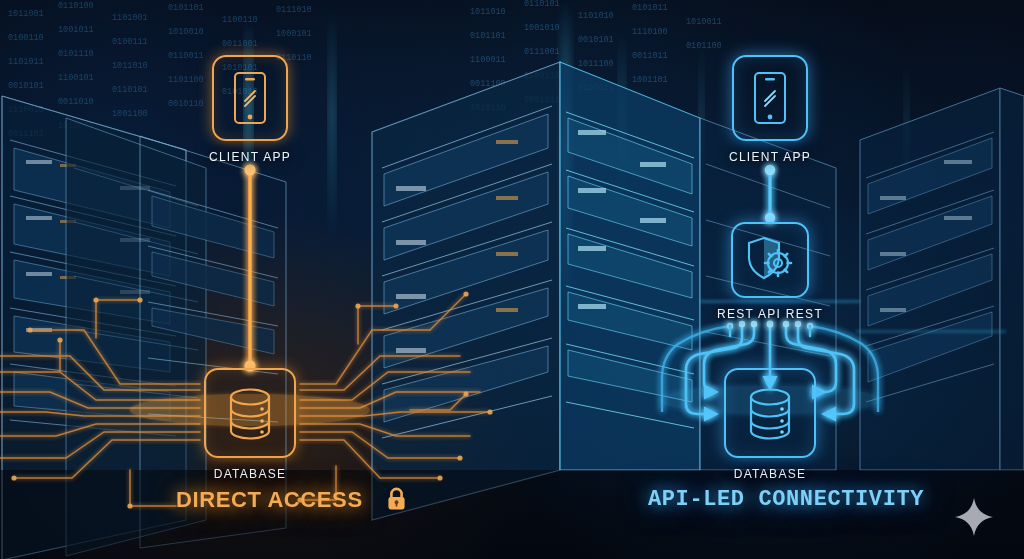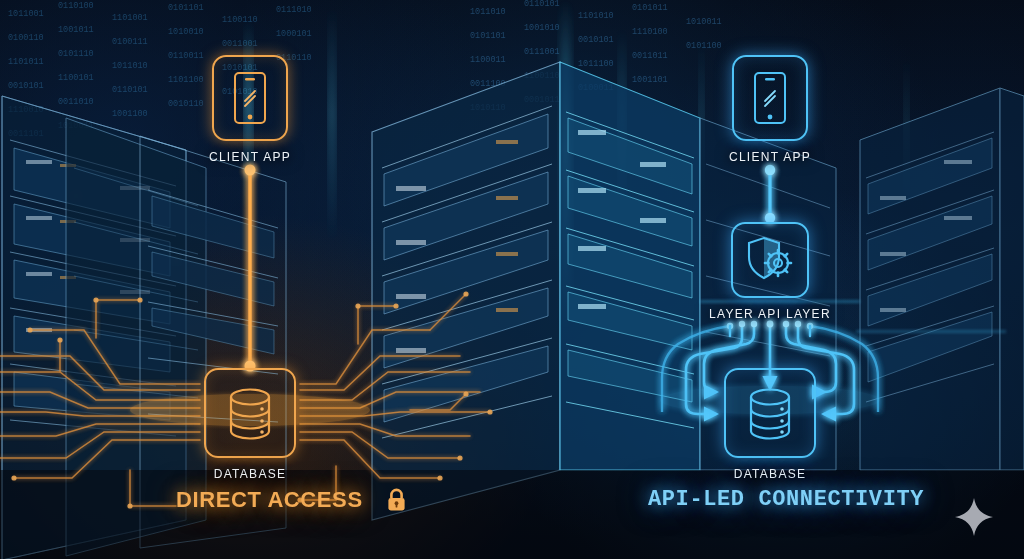--- a/index.html
+++ b/index.html
@@ -21,21 +21,21 @@
   
   .node{position:absolute;display:flex;flex-direction:column;align-items:center;}
   .card{border-radius:14px;display:flex;align-items:center;justify-content:center;}
   .card.o{border:2px solid #f0a64e;box-shadow:0 0 14px rgba(240,150,50,.55),inset 0 0 14px rgba(240,150,50,.18);}
   .card.c{border:2px solid #4fc3f7;box-shadow:0 0 16px rgba(60,170,250,.60),inset 0 0 16px rgba(60,170,250,.20);}
   .lbl{margin-top:9px;color:#eef3f8;font-size:12px;letter-spacing:1.3px;font-weight:400;
        text-shadow:0 0 9px rgba(0,0,0,.95),0 0 16px rgba(10,30,60,.9);white-space:nowrap;}
 
   
   .caption{position:absolute;font-size:22px;font-weight:bold;letter-spacing:.6px;
-           display:flex;align-items:center;gap:23px;white-space:nowrap;}
+           display:flex;gap:23px;white-space:nowrap;}
   .caption.o{color:#f3ab55;text-shadow:0 0 16px rgba(240,150,50,.85),0 0 30px rgba(200,110,20,.6);}
   .caption.c{color:#7fd0f7;text-shadow:0 0 16px rgba(70,180,250,.85),0 0 32px rgba(30,120,200,.6);}
 
   .spark{position:absolute;}
 </style>
 </head>
 <body>
 
 <div id="stage">
 
@@ -477,21 +477,21 @@
             <line x1="-13" y1="0" x2="-9.5" y2="0"></line>
               <line x1="9.5" y1="0" x2="13" y2="0"></line>
             <line x1="-9.2" y1="-9.2" x2="-6.7" y2="-6.7"></line>
               <line x1="6.7" y1="6.7" x2="9.2" y2="9.2"></line>
             <line x1="9.2" y1="-9.2" x2="6.7" y2="-6.7"></line>
               <line x1="-6.7" y1="6.7" x2="-9.2" y2="9.2"></line>
           </g>
         </g>
       </svg>
     </div>
-    <div class="lbl">LAYER API LAYER</div>
+    <div class="lbl">REST API REST</div>
   </div>
 
   <div class="node" style="left:725px;top:368px;width:90px;">
     <div class="card c" style="width:88px;height:86px;">
       <svg width="52" height="56" viewBox="0 0 52 56">
         <g fill="none" stroke="#4fc3f7" stroke-width="2.2">
           <ellipse cx="26" cy="12" rx="19" ry="7.5"></ellipse>
           <path d="M7 12 v12 a19 7.5 0 0 0 38 0 v-12"></path>
           <path d="M7 24 v12 a19 7.5 0 0 0 38 0 v-12"></path>
           <path d="M7 36 v10 a19 7.5 0 0 0 38 0 v-10"></path>

